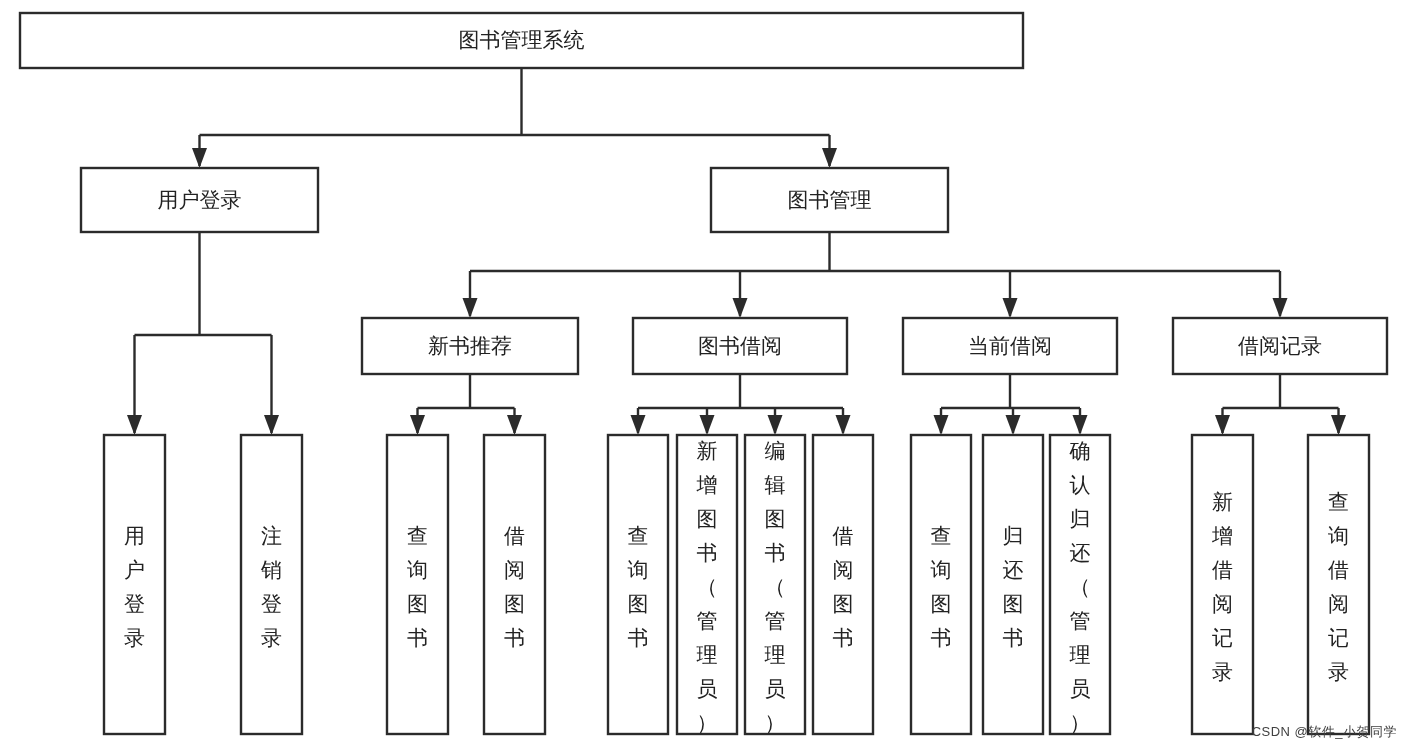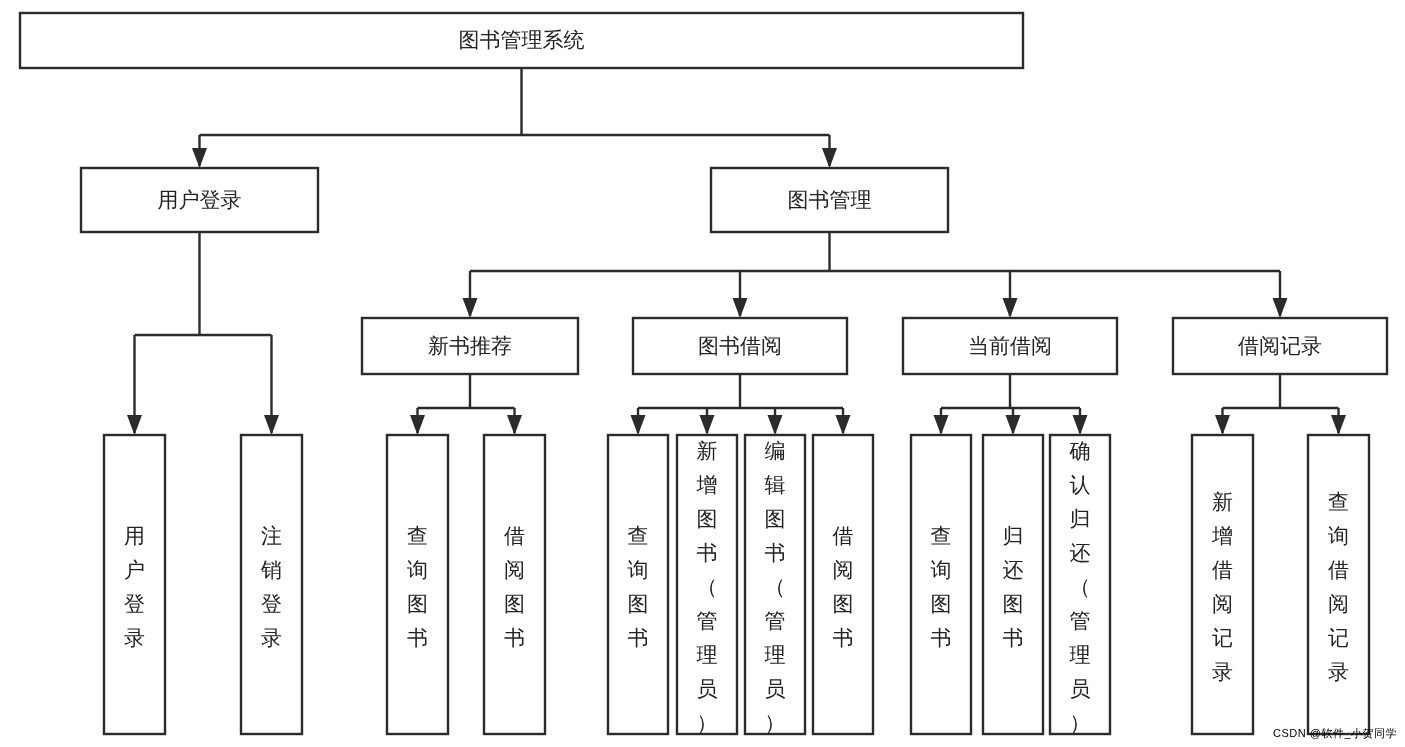--- a/index.html
+++ b/index.html
@@ -53,22 +53,22 @@
     font-family: "Liberation Sans", "DejaVu Sans", sans-serif;
     font-size: 21px;
     fill: #222222;
     text-anchor: middle;
   }
   .watermark-text {
     position: absolute;
     right: 8px;
     bottom: 6px;
     font-family: "Liberation Sans", "DejaVu Sans", sans-serif;
-    font-size: 11px;
-    color: #000000;
+    font-size: 13px;
+    color: #404040;
     white-space: nowrap;
     letter-spacing: 0.5px;
     user-select: none;
   }
 </style>
 </head>
 <body>
 
 <div id="diagram-root">
   <svg class="diagram-svg" id="diagram-svg" viewBox="0 0 1405 747" xmlns="http://www.w3.org/2000/svg">

